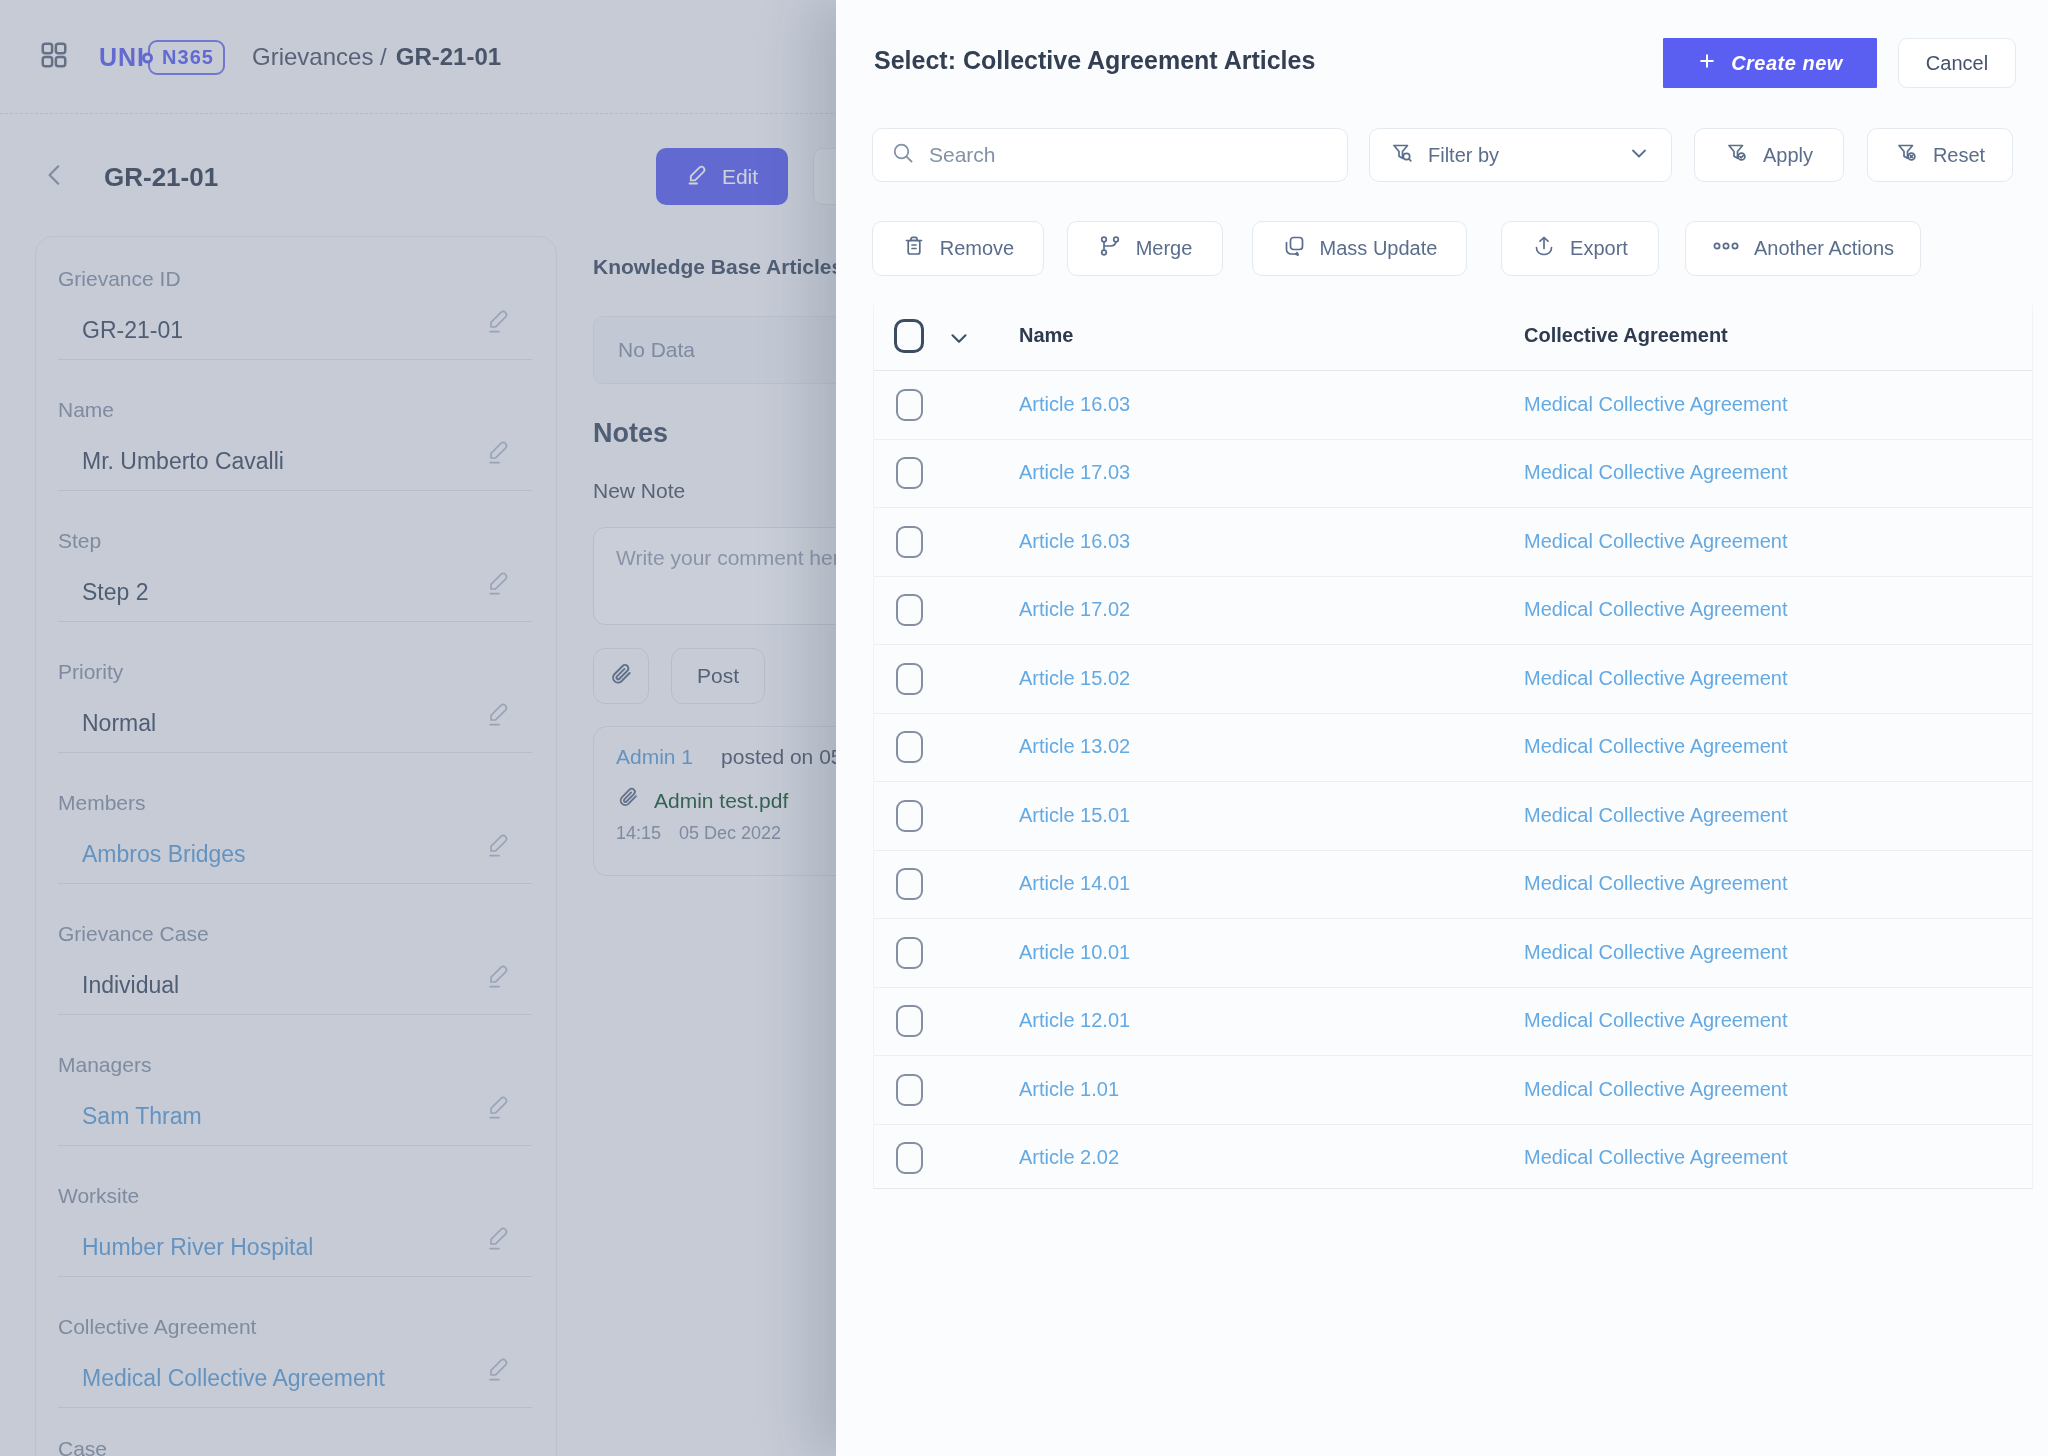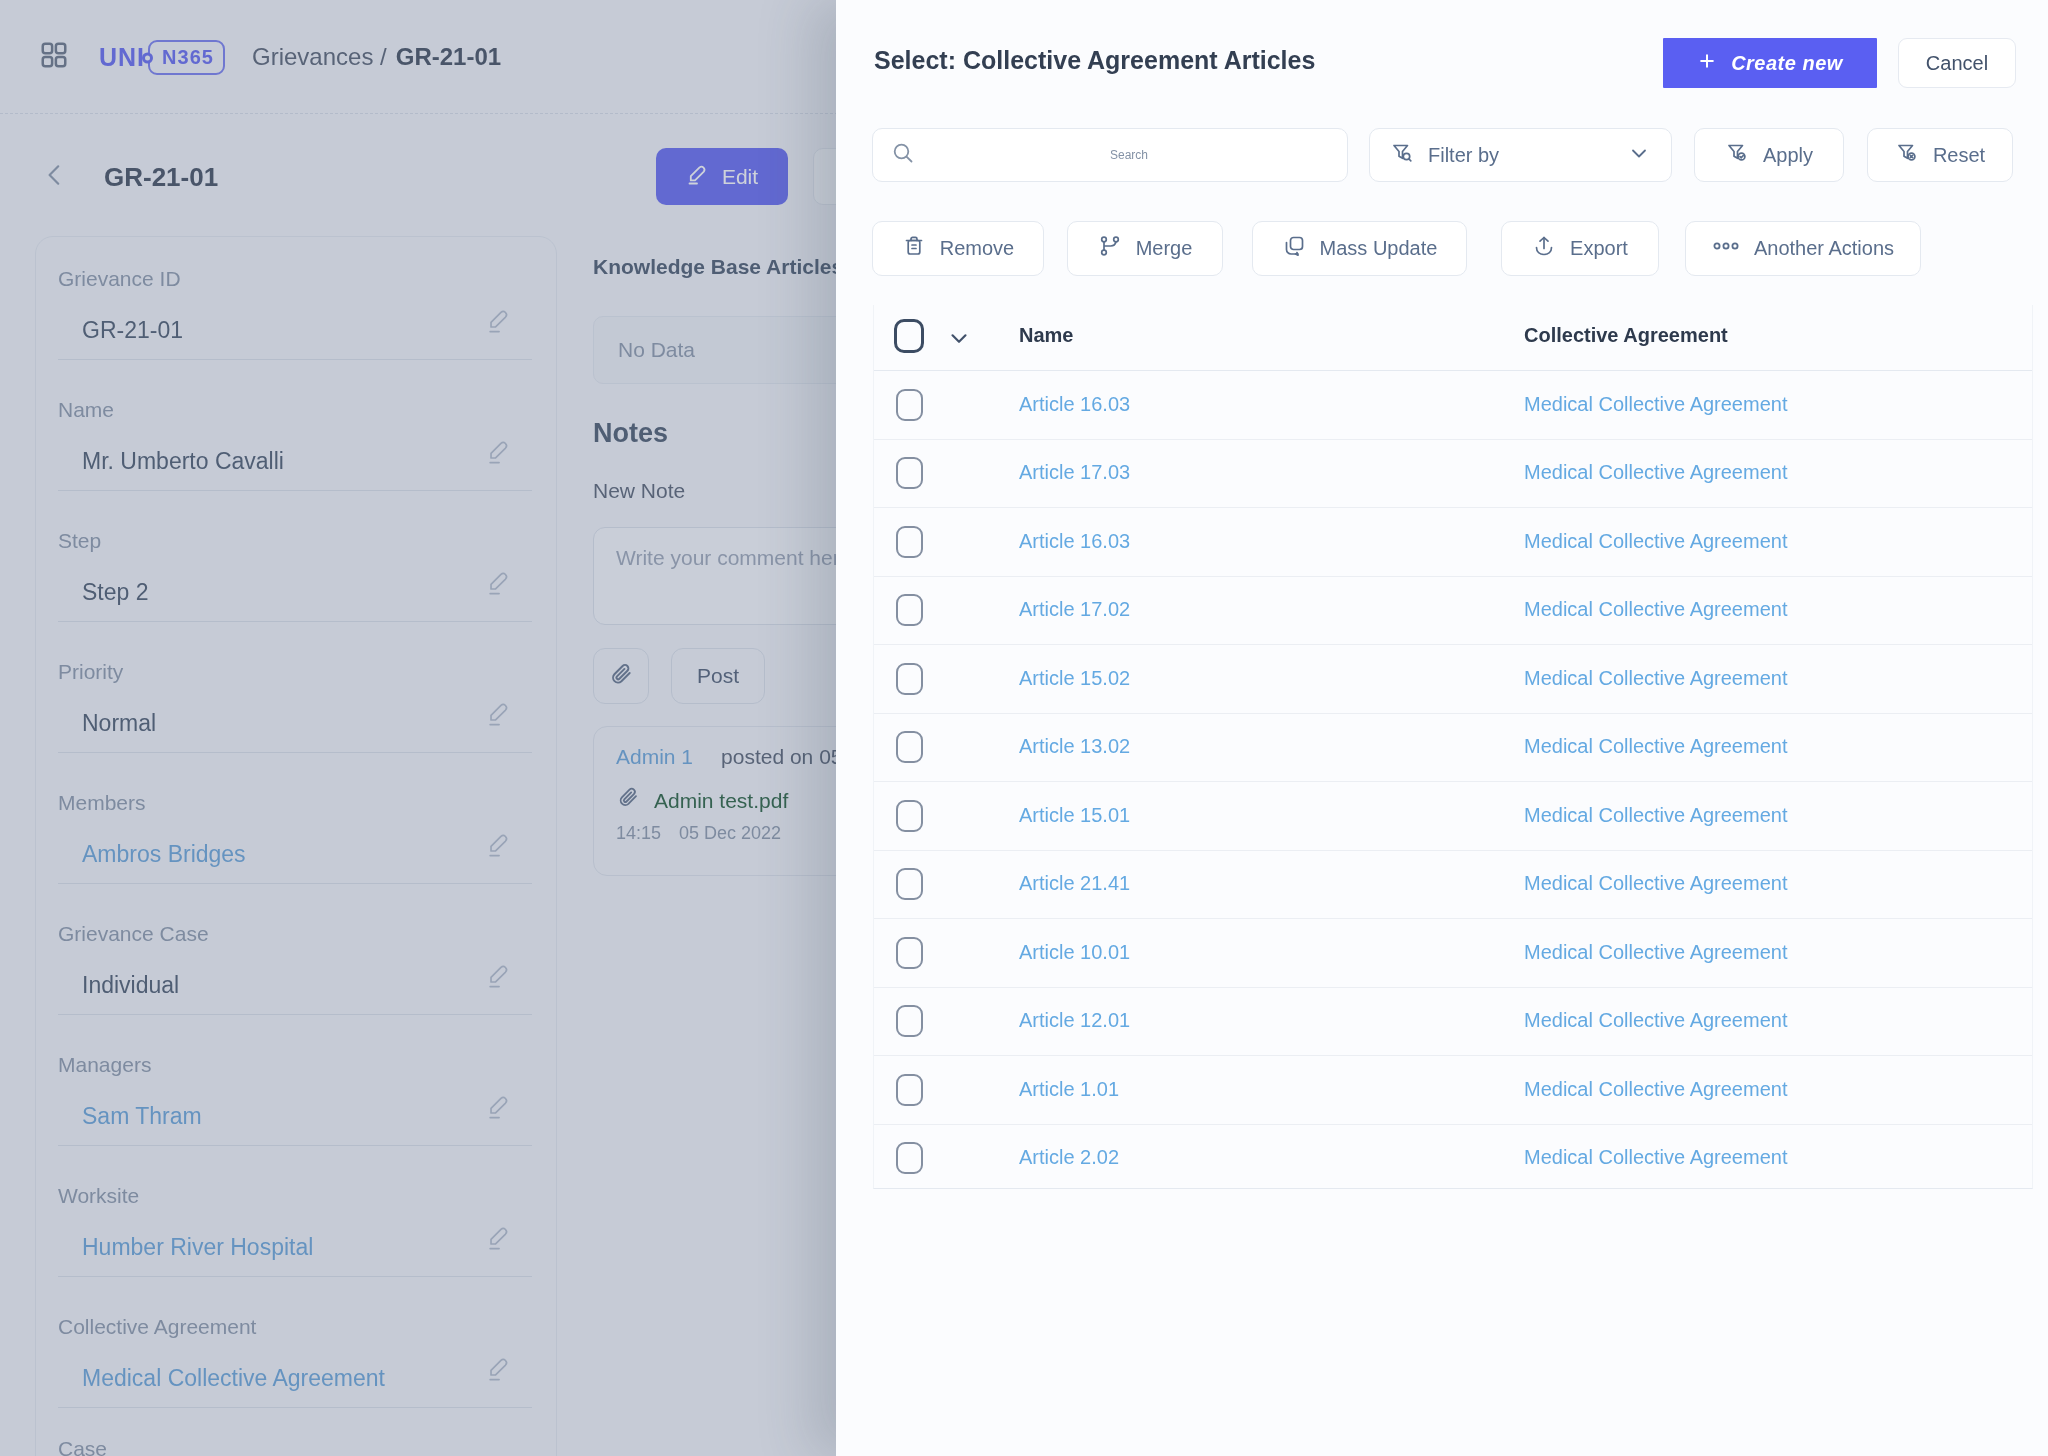--- a/index.html
+++ b/index.html
@@ -48,21 +48,21 @@
   .note-time { display:flex; gap:18px; margin-top:8px; font-size:18px; color:#8492A6; }
 
   
   .overlay { position:absolute; inset:0; background:rgba(116,127,148,0.35); z-index:10; }
   .modal { position:absolute; left:836px; top:0; width:1212px; height:1456px; background:#FBFCFE; z-index:20; box-shadow:-26px 0 50px rgba(52,64,84,0.18); }
   .modal-title { position:absolute; left:38px; top:46px; font-size:25px; font-weight:600; color:#333F52; }
   .create-btn { position:absolute; left:827px; top:38px; width:214px; height:50px; border:none; border-radius:1px; background:#5A5FF2; color:#fff; font-size:20px; font-weight:600; letter-spacing:0.5px; display:flex; align-items:center; justify-content:center; gap:14px; cursor:pointer; font-family:inherit;font-style:italic; }
   .cancel-btn { position:absolute; left:1062px; top:38px; width:118px; height:50px; border:1.5px solid #E6EAF1; border-radius:9px; background:#fff; color:#42526B; font-size:20px; cursor:pointer; font-family:inherit; }
 
   .search-wrap { position:absolute; left:36px; top:128px; width:476px; height:54px; border:1.5px solid #E4E9F0; border-radius:10px; background:#fff; display:flex; align-items:center; padding:0 18px; gap:14px; color:#8492A6; }
-  .search-input { border:none; outline:none; flex:1; font-size:12px; font-family:inherit; color:#c2410c; background:transparent;text-align:center; }
+  .search-input { border:none; outline:none; flex:1; font-size:21px; font-family:inherit; color:#c2410c; background:transparent; }
   .search-input::placeholder { color:#8492A6; }
 
   .tool-btn { position:absolute; height:54px; border:1.5px solid #E4E9F0; border-radius:10px; background:#fff; color:#5A6E8C; font-size:20px; font-family:inherit; display:flex; align-items:center; justify-content:center; gap:14px; cursor:pointer; }
   .tool-btn svg { flex:none; }
   .filter-btn { left:533px; top:128px; width:303px; justify-content:flex-start; padding:0 20px; }
   .filter-btn .chev { margin-left:auto; }
   .apply-btn { left:858px; top:128px; width:150px; }
   .reset-btn { left:1031px; top:128px; width:146px; }
   .remove-btn { left:36px;  top:221px; width:172px; height:55px; }
   .merge-btn  { left:231px; top:221px; width:156px; height:55px; }
@@ -414,21 +414,21 @@
         <a class="td-name">Article 13.02</a>
         <a class="td-agree">Medical Collective Agreement</a>
       </div>
       <div class="trow" style="top:477px">
         <span class="cb row"></span>
         <a class="td-name">Article 15.01</a>
         <a class="td-agree">Medical Collective Agreement</a>
       </div>
       <div class="trow" style="top:545px">
         <span class="cb row"></span>
-        <a class="td-name">Article 21.41</a>
+        <a class="td-name">Article 14.01</a>
         <a class="td-agree">Medical Collective Agreement</a>
       </div>
       <div class="trow" style="top:614px">
         <span class="cb row"></span>
         <a class="td-name">Article 10.01</a>
         <a class="td-agree">Medical Collective Agreement</a>
       </div>
       <div class="trow" style="top:682px">
         <span class="cb row"></span>
         <a class="td-name">Article 12.01</a>

